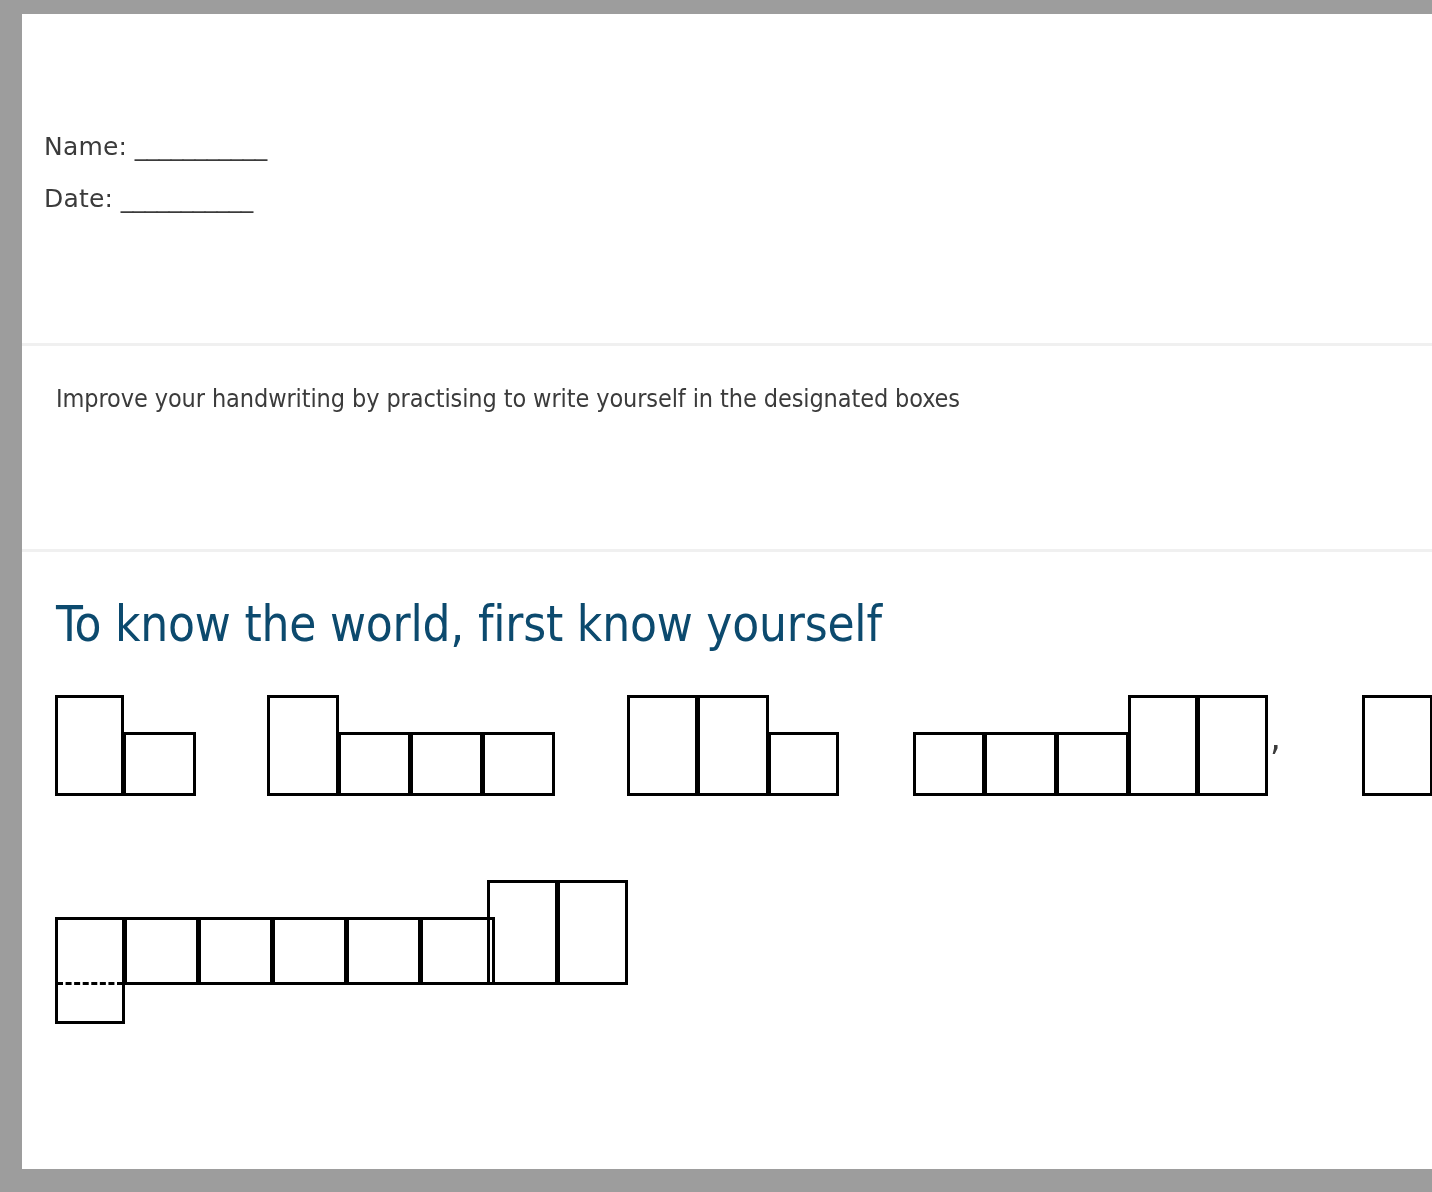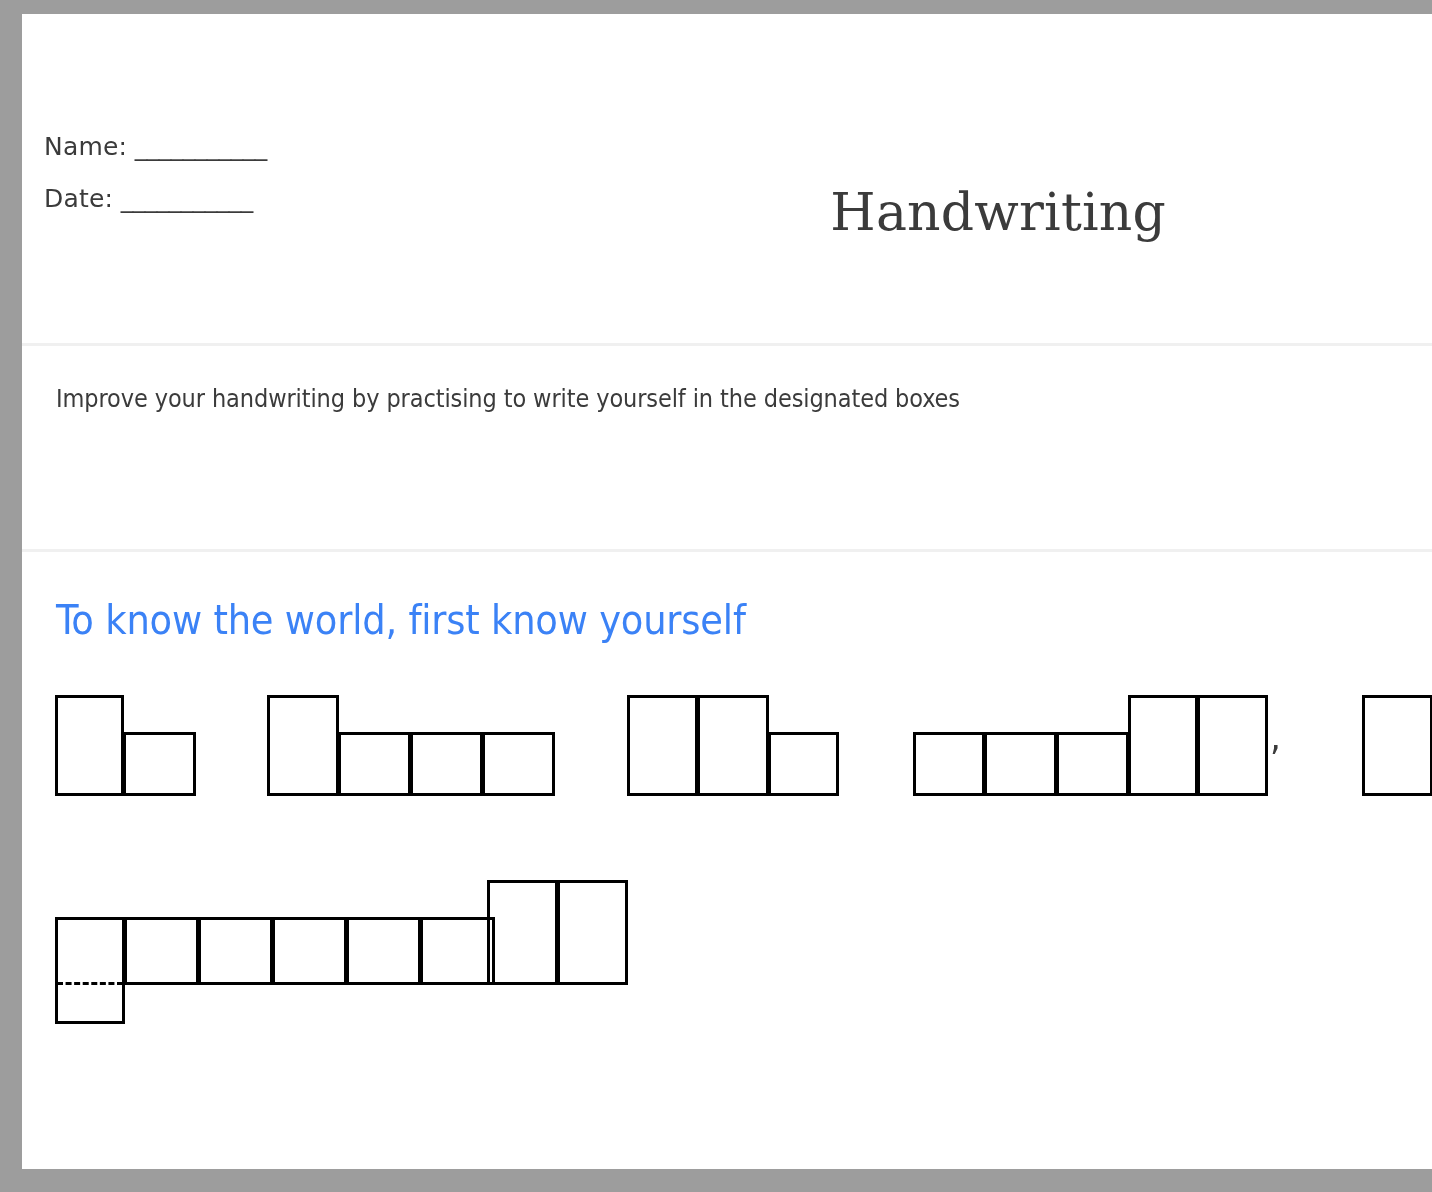--- a/index.html
+++ b/index.html
@@ -92,22 +92,22 @@
     white-space: nowrap;
     letter-spacing: -0.1px;
   }
 
   
   #practice-heading {
     position: absolute;
     left: 34px;
     top: 582px;
     font-family: "DejaVu Sans Condensed", "DejaVu Sans", sans-serif;
-    font-size: 41px;
-    color: #3b82f6;
+    font-size: 49px;
+    color: #0c4a6e;
     white-space: nowrap;
     letter-spacing: -0.2px;
   }
 
   #boxes-area {
     position: absolute;
     left: 0;
     top: 0;
     width: 1410px;
     height: 1155px;
@@ -146,21 +146,20 @@
 
       <div id="student-fields">
         <div class="field-row">
           <span class="field-label">Name:</span><span class="field-blank"> ___________</span>
         </div>
         <div class="field-row">
           <span class="field-label">Date:</span><span class="field-blank"> ___________</span>
         </div>
       </div>
 
-      <div id="worksheet-title">Handwriting</div>
     </div>
 
     <div class="divider" id="divider-top"></div>
 
     <div id="instructions">Improve your handwriting by practising to write yourself in the designated boxes</div>
 
     <div class="divider" id="divider-middle"></div>
 
     <div id="practice-heading">To know the world, first know yourself</div>
 

